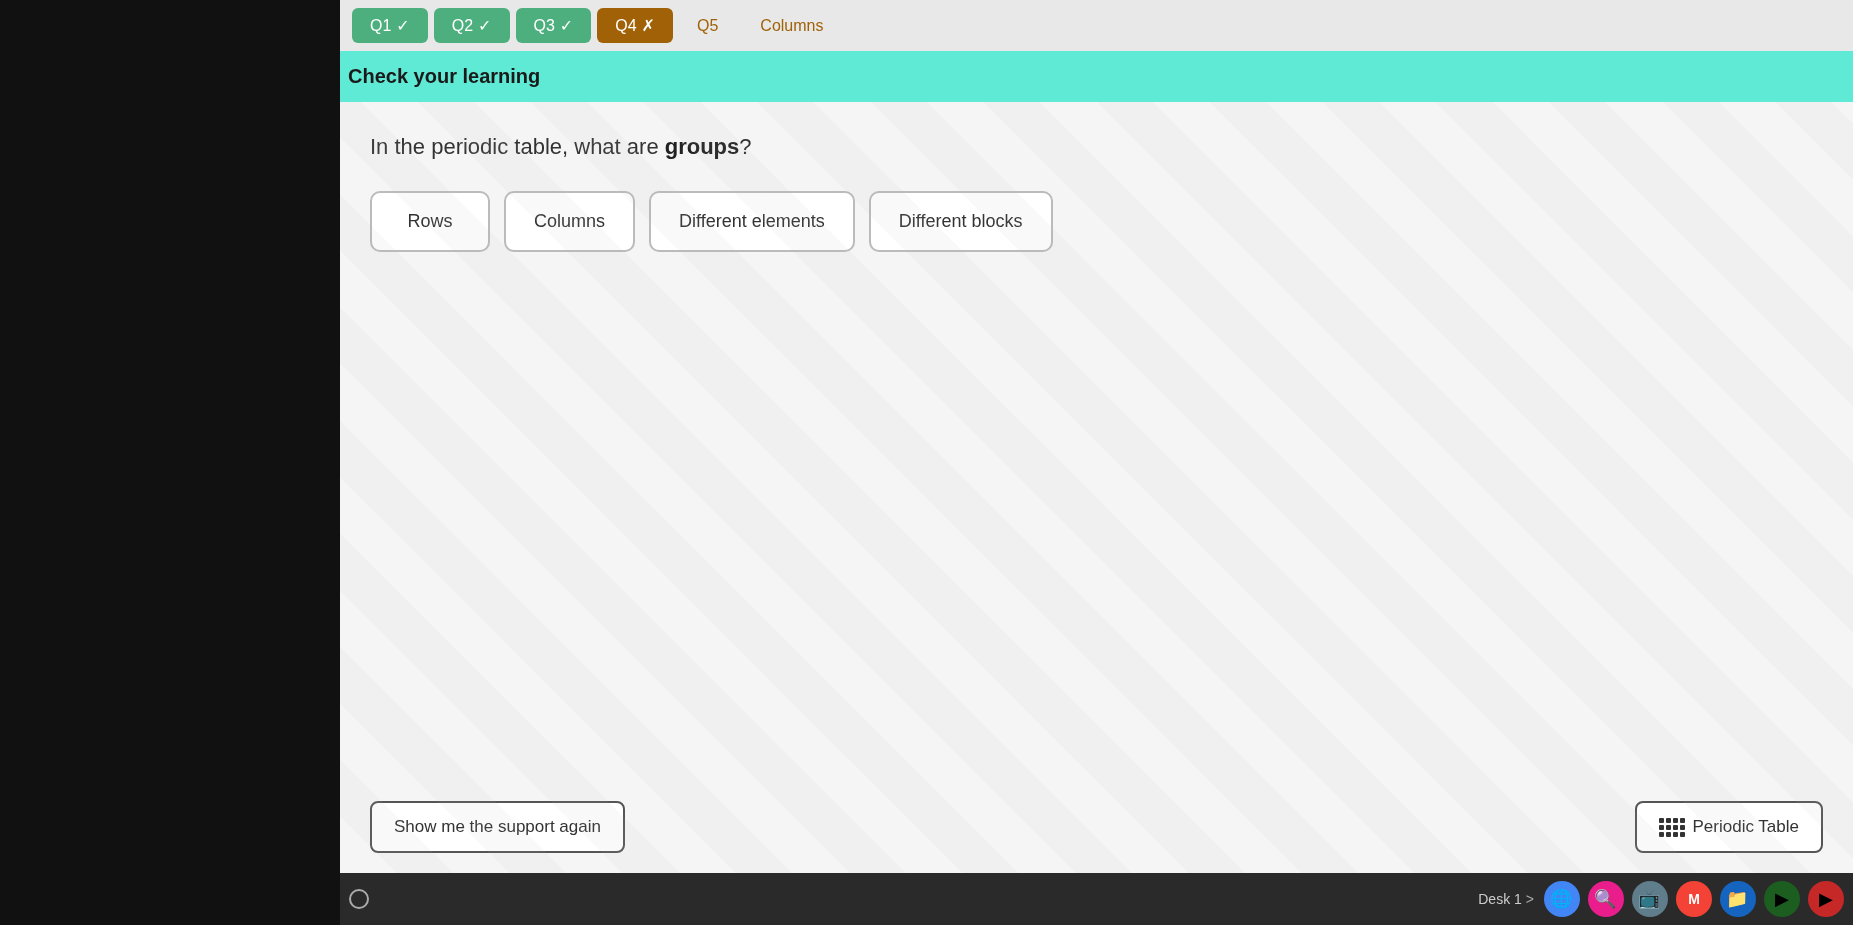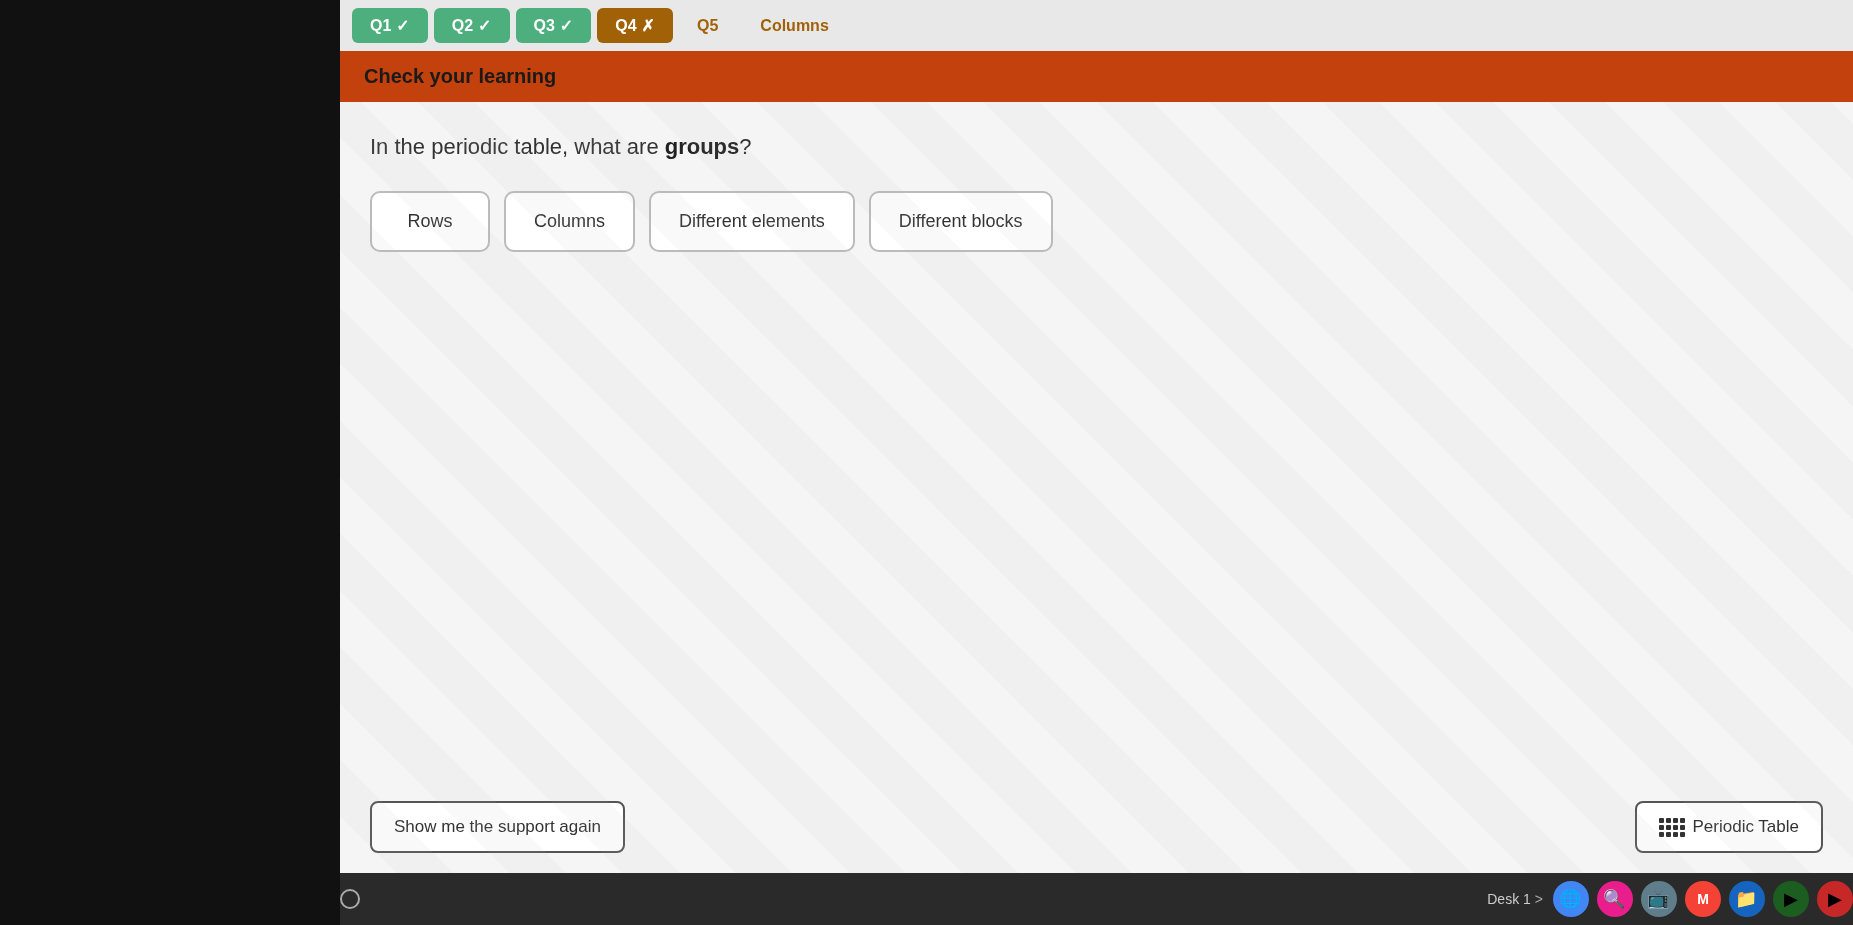--- a/index.html
+++ b/index.html
@@ -34,21 +34,21 @@
       align-items: center;
       padding: 8px 12px;
       background: #e8e8e8;
       gap: 6px;
     }
 
     .tab {
       padding: 8px 18px;
       border-radius: 6px;
       font-size: 16px;
-      font-weight: 700;
+      font-weight: 400;
       cursor: pointer;
       display: flex;
       align-items: center;
       gap: 5px;
     }
 
     .tab-correct {
       background: #4caf7d;
       color: white;
     }
@@ -58,22 +58,22 @@
       color: white;
     }
 
     .tab-inactive {
       background: transparent;
       color: #a16207;
     }
 
     
     .section-header {
-      background: #c2410c;
-      padding: 14px 24px;
+      background: #5eead4;
+      padding: 14px 8px;
     }
 
     .section-header-title {
       font-size: 20px;
       font-weight: 700;
       color: #1a1a1a;
     }
 
     
     .quiz-content {
@@ -177,21 +177,21 @@
       background: #333;
       border-radius: 1px;
     }
 
     
     .taskbar {
       height: 52px;
       background: #2a2a2a;
       display: flex;
       align-items: center;
-      padding: 0 0;
+      padding: 0 9px;
       gap: 10px;
     }
 
     .taskbar-circle {
       width: 20px;
       height: 20px;
       border: 2px solid #aaa;
       border-radius: 50%;
     }
 

